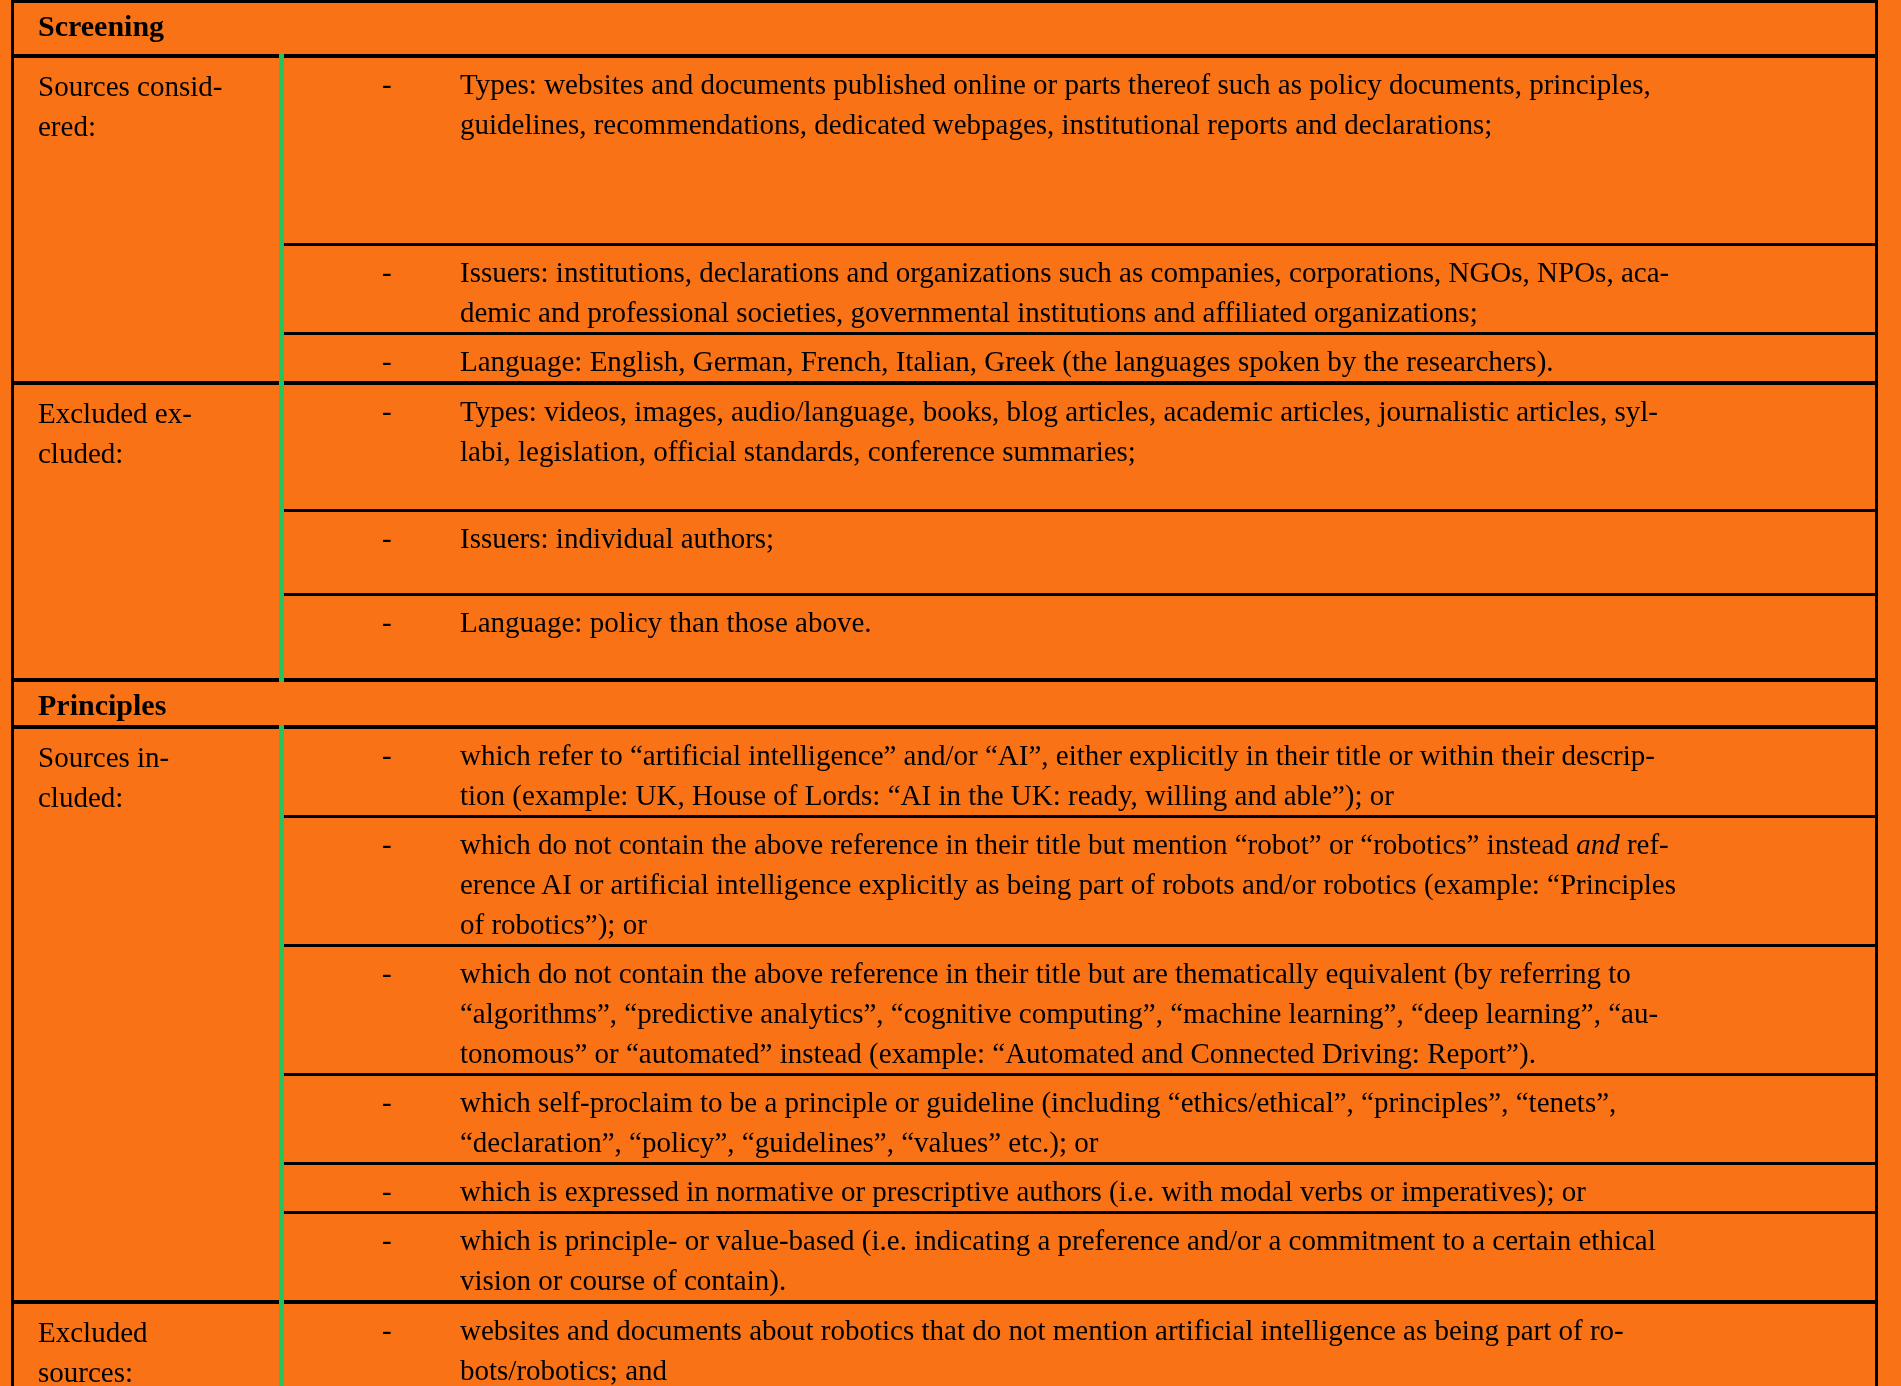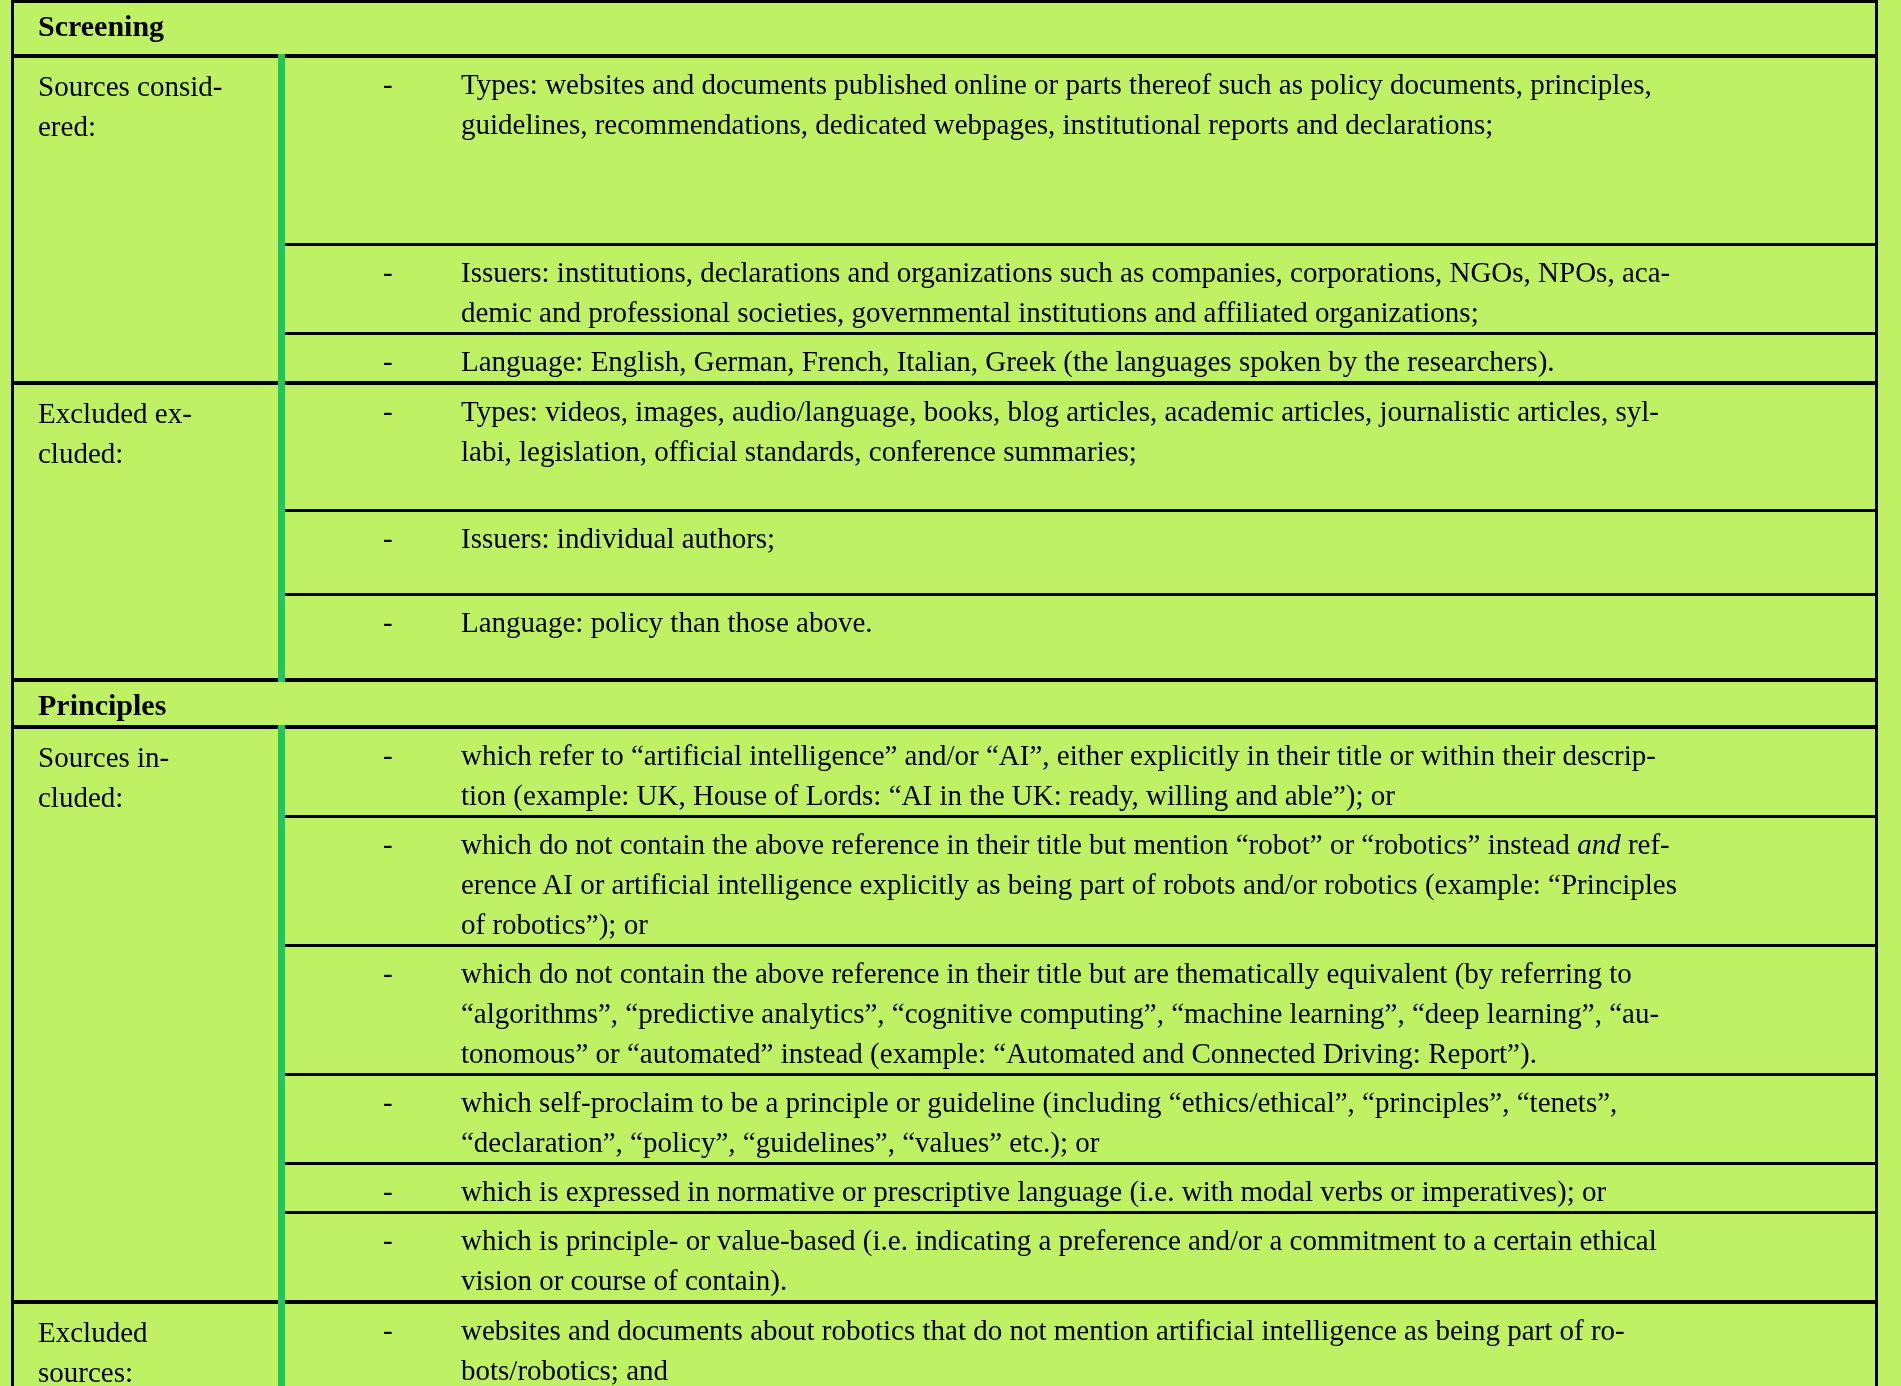--- a/index.html
+++ b/index.html
@@ -1,23 +1,23 @@
 <!DOCTYPE html>
 <html><head>
 <meta charset="utf-8">
 <style>
   html,body{margin:0;padding:0;background:#ffffff;}
-  .page{position:relative;width:1901px;height:1386px;background:#bef264;
+  .page{position:relative;width:1901px;height:1386px;background:#f97316;
         font-family:"Liberation Serif","DejaVu Serif",serif;color:#000;}
   table.crit{border-collapse:collapse;table-layout:fixed;
              margin:0 0 0 11px;width:1864px;
              border:3px solid #000;}
   td{vertical-align:top;padding:0;font-size:29px;line-height:40px;}
   td.hdr{font-weight:bold;font-size:30px;padding:3px 0 0 24px;}
-  td.label{border-right:7px solid #22c55e;padding:8px 10px 0 24px;margin-left:8px;}
+  td.label{border-right:5px solid #22c55e;padding:8px 10px 0 24px;margin-left:8px;}
   td.cell{padding:0;}
   .bt-maj{border-top:4px solid #000;}
   .bt-sub{border-top:3px solid #000;}
   .item{display:flex;align-items:flex-start;padding-top:6px;}
   .dash{flex:0 0 176px;padding-left:98px;box-sizing:border-box;}
   .txt{flex:1 1 auto;padding-right:9px;}
   .txt i{font-style:italic;}
 </style>
 </head>
 <body>
@@ -120,21 +120,21 @@
         <div class="item">
           <span class="dash">-</span>
           <div class="txt"><span>which self-proclaim to be a principle or guideline (including “ethics/ethical”, “principles”, “tenets”,</span><br><span>“declaration”, “policy”, “guidelines”, “values” etc.); or</span></div>
         </div>
       </td>
     </tr>
     <tr>
       <td class="cell bt-sub" style="height:39px">
         <div class="item">
           <span class="dash">-</span>
-          <div class="txt"><span>which is expressed in normative or prescriptive language (i.e. with modal verbs or imperatives); or</span></div>
+          <div class="txt"><span>which is expressed in normative or prescriptive authors (i.e. with modal verbs or imperatives); or</span></div>
         </div>
       </td>
     </tr>
     <tr>
       <td class="cell bt-sub" style="height:77px">
         <div class="item">
           <span class="dash">-</span>
           <div class="txt"><span>which is principle- or value-based (i.e. indicating a preference and/or a commitment to a certain ethical</span><br><span>vision or course of contain).</span></div>
         </div>
       </td>

